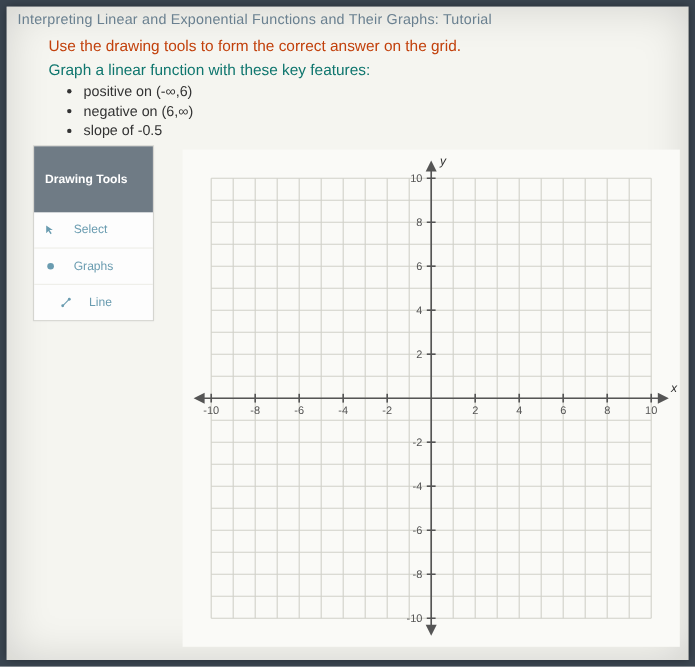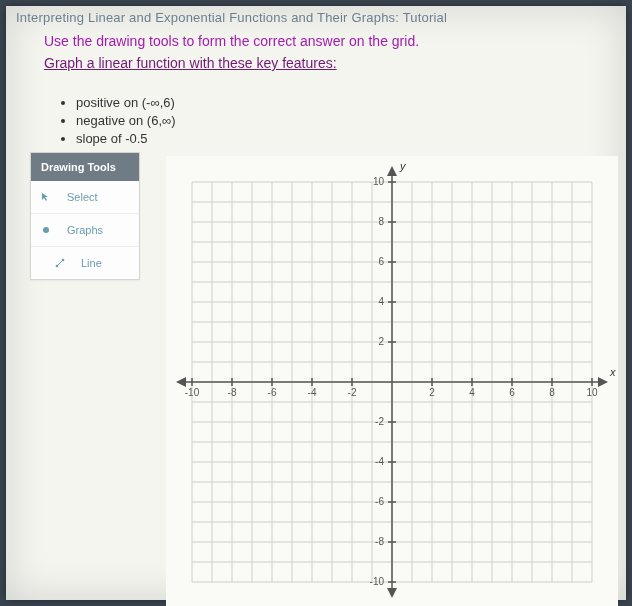--- a/index.html
+++ b/index.html
@@ -20,31 +20,30 @@
     box-shadow: inset 0 0 40px rgba(0,0,0,0.15), 0 0 8px rgba(0,0,0,0.4);
   }
   .header-title {
     color: #6a8090;
     font-size: 13px;
     font-weight: 400;
     margin-bottom: 8px;
     letter-spacing: 0.2px;
   }
   .instruction {
-    color: #a21caf;
+    color: #c2410c;
     font-size: 14px;
     margin-left: 28px;
     margin-bottom: 6px;
   }
   .sub-instruction {
-    color: #701a75;
+    color: #0f766e;
     font-size: 14px;
     margin-left: 28px;
-    margin-bottom: 24px;
-    text-decoration: underline;
+    margin-bottom: 4px;
   }
   .features {
     margin-left: 46px;
     margin-bottom: 6px;
   }
   .features li {
     color: #333;
     font-size: 13px;
     margin-bottom: 3px;
     list-style: disc;
@@ -62,21 +61,21 @@
     background: #fdfdfd;
     border: 1px solid #d5d5d0;
     z-index: 2;
     box-shadow: 0 1px 2px rgba(0,0,0,0.05);
   }
   .tools-header {
     background: #6f7b85;
     color: #fff;
     font-size: 11px;
     font-weight: bold;
-    padding: 8px 10px;
+    padding: 24px 10px;
   }
   .tool-item {
     padding: 10px 10px;
     color: #6a9cb0;
     font-size: 11px;
     cursor: pointer;
     display: flex;
     align-items: center;
     gap: 16px;
     border-bottom: 1px solid #eeeee8;

